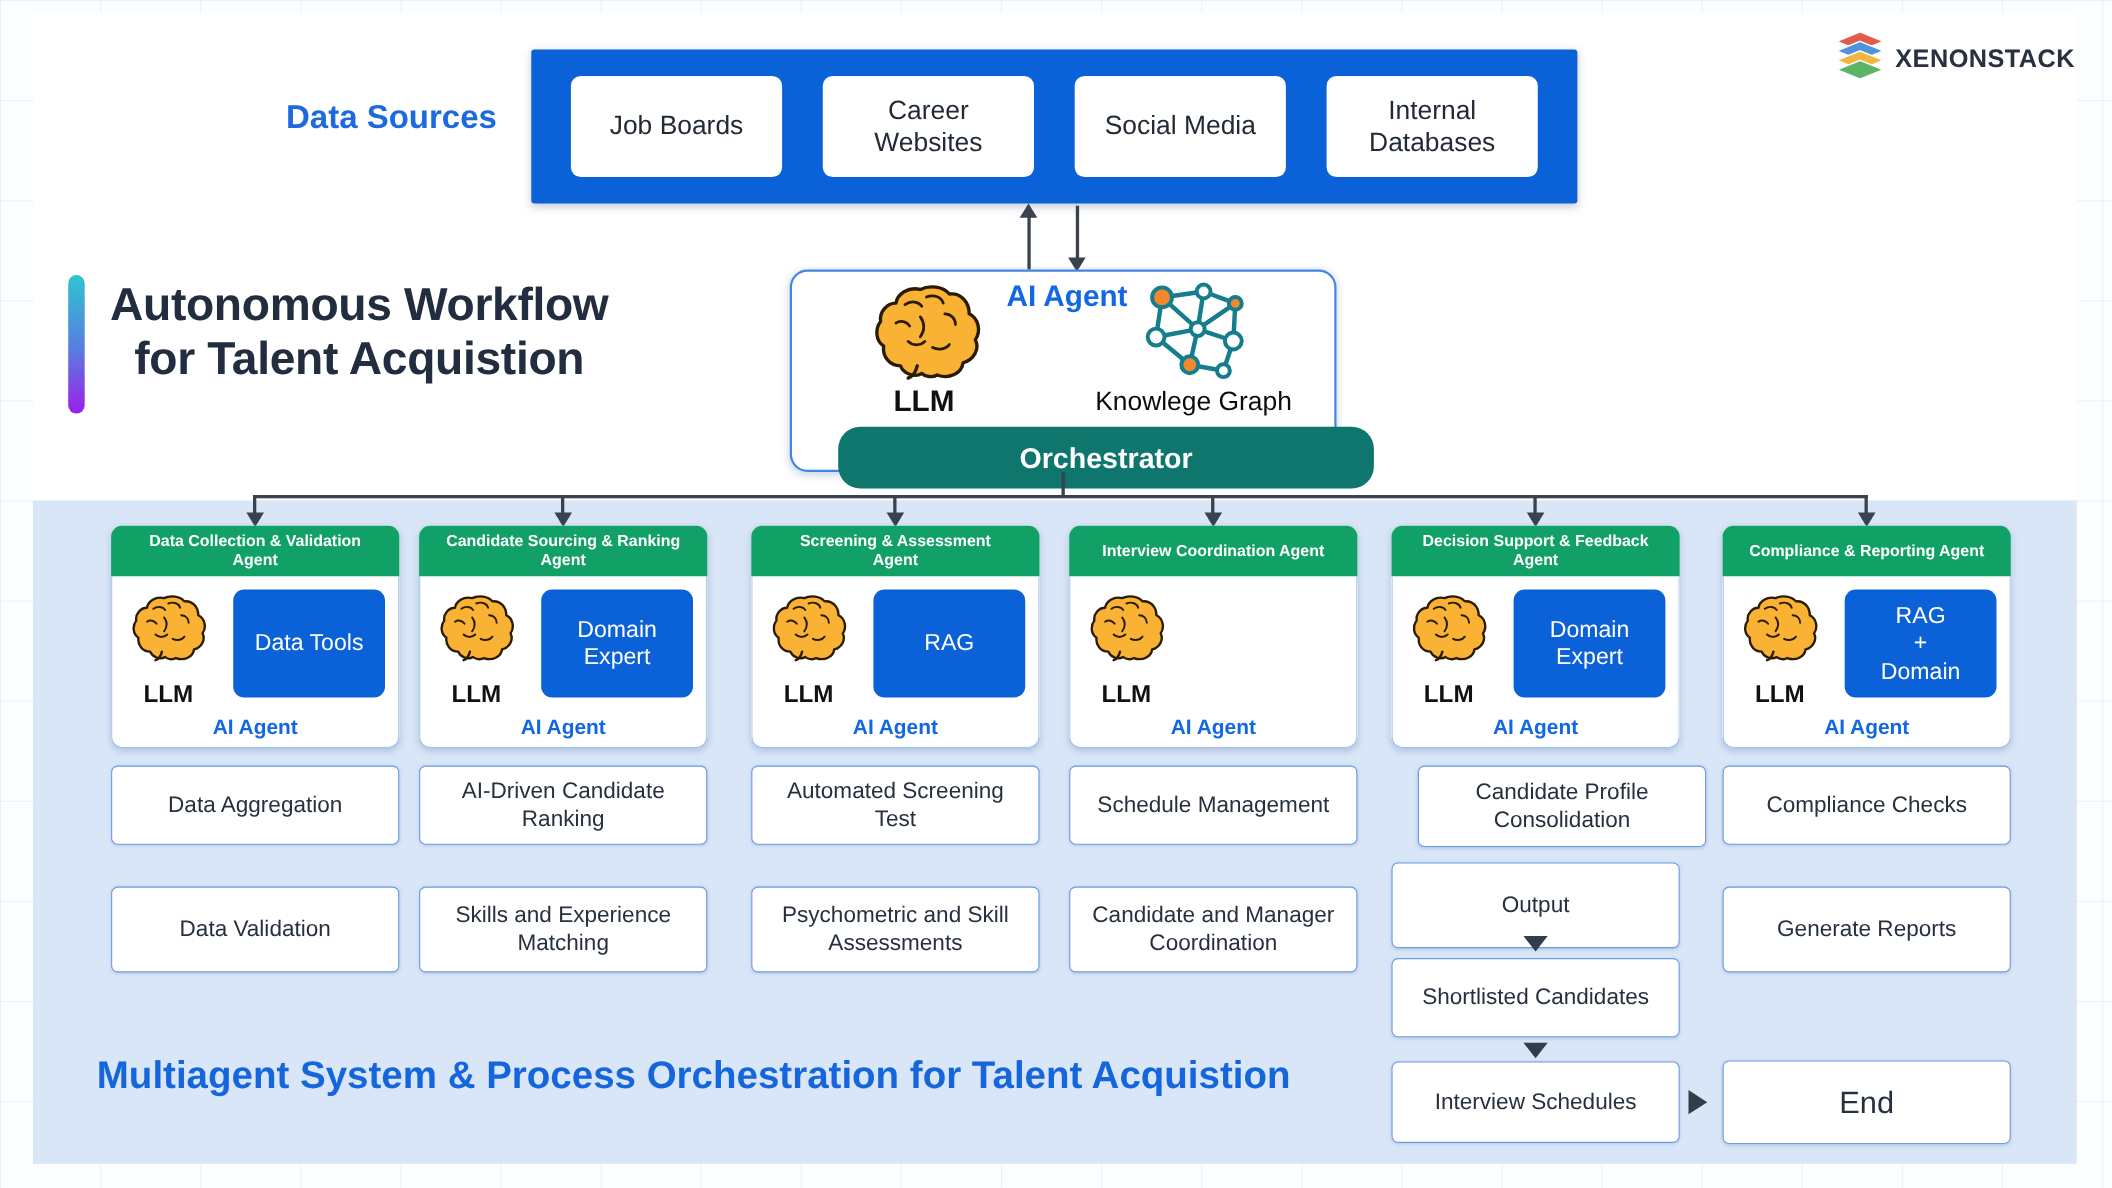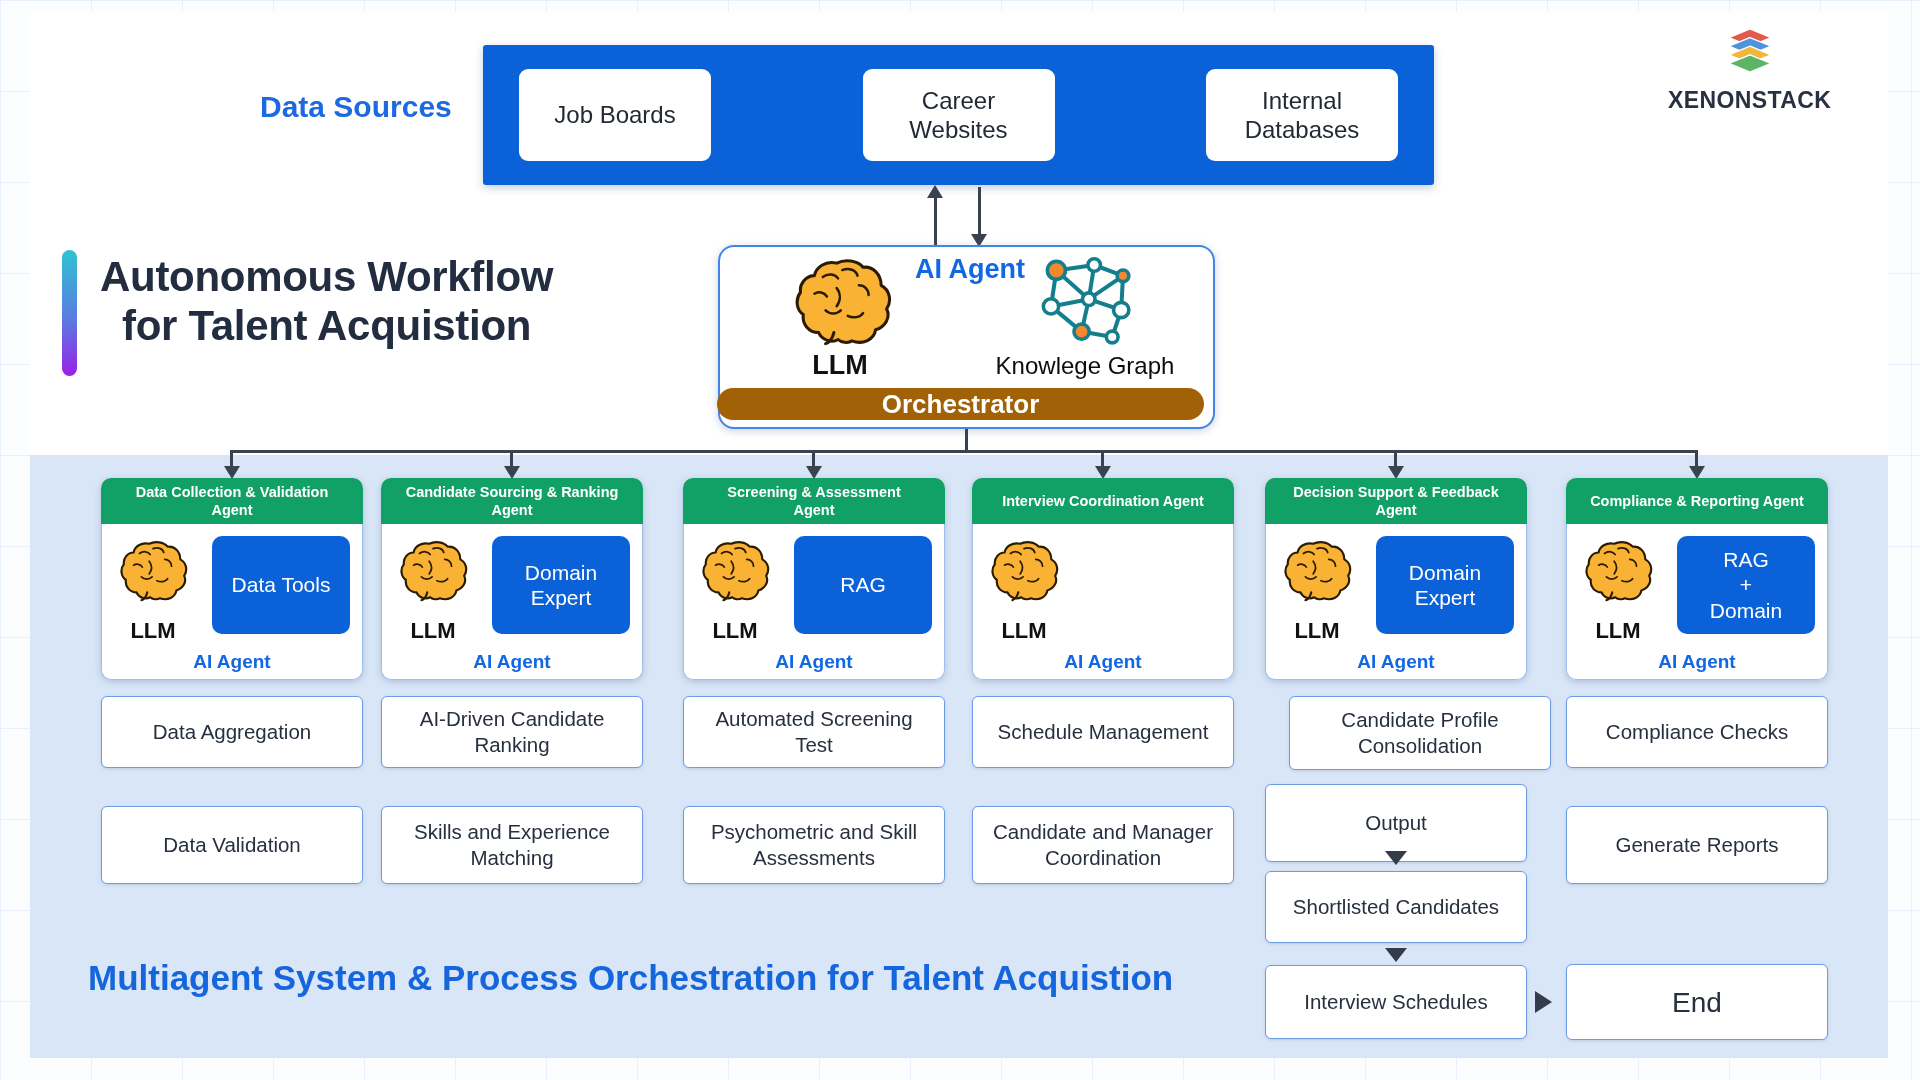--- a/index.html
+++ b/index.html
@@ -23,21 +23,21 @@
   
   .ds-label { left:260px; top:90px; font-size:30px; font-weight:700; color:#1d6ae0; }
   .ds-bar { left:483px; top:45px; width:951px; height:140px; background:#0b62d8; border-radius:3px;
             display:flex; align-items:center; justify-content:space-between; padding:0 36px;
             box-shadow:0 3px 8px rgba(30,60,120,.25); }
   .ds-box { width:192px; height:92px; background:#ffffff; border-radius:9px; display:flex; align-items:center;
             justify-content:center; text-align:center; font-size:24px; font-weight:500; color:#222a35;
             line-height:1.22; padding:4px 8px; }
 
   
-  .logo { left:1668px; top:28px; display:flex; align-items:center; gap:9px;flex-direction:column; }
+  .logo { left:1668px; top:28px; display:flex; align-items:center; gap:9px; }
   .logo-text { font-size:23px; font-weight:700; color:#27313f; letter-spacing:.4px; }
 
   
   .grad-bar { left:62px; top:250px; width:15px; height:126px; border-radius:8px;
               background:linear-gradient(180deg,#2fc4d1 0%,#5a7be0 55%,#9b1fe9 100%); }
   .main-title { left:100px; top:252px; font-size:42px; font-weight:800; color:#222d40; line-height:1.17; letter-spacing:-.3px;text-align:center; }
 
   
   .stem { position:absolute; width:3px; background:#39424e; }
   .hstem { position:absolute; height:3px; background:#39424e; }
@@ -45,21 +45,21 @@
   .head-down { position:absolute; width:0; height:0; border-left:8px solid transparent; border-right:8px solid transparent; border-top:13px solid #39424e; }
   .tri-down { position:absolute; width:0; height:0; border-left:11px solid transparent; border-right:11px solid transparent; border-top:14px solid #333c49; }
   .tri-right { position:absolute; width:0; height:0; border-top:11px solid transparent; border-bottom:11px solid transparent; border-left:17px solid #333c49; }
 
   
   .ai-box { left:718px; top:245px; width:497px; height:184px; background:#fff; border:2px solid #4285e8;
             border-radius:16px; box-shadow:0 2px 8px rgba(80,110,160,.3); }
   .ai-agent-label { left:900px; top:254px; width:140px; text-align:center; font-size:27px; font-weight:700; color:#1268e3; }
   .llm-big { left:788px; top:350px; width:104px; text-align:center; font-size:27px; font-weight:600; color:#111; }
   .kg-label { left:975px; top:352px; width:220px; text-align:center; font-size:24px; font-weight:500; color:#0c0c0c; }
-  .orch-pill { left:717px; top:388px; width:487px; height:32px; background:#a16207; border-radius:20px;
+  .orch-pill { left:762px; top:388px; width:487px; height:56px; background:#0f766e; border-radius:20px;
                display:flex; align-items:center; justify-content:center; color:#fff; font-size:26px; font-weight:700; }
 
   
   .c1{left:101px}.c2{left:381px}.c3{left:683px}.c4{left:972px}.c5{left:1265px}.c6{left:1566px}
   .agent-card { top:478px; width:262px; height:202px; border-radius:11px; box-shadow:0 2px 7px rgba(90,120,170,.35); background:#fff; }
   .agent-head { height:46px; background:#11a167; border-radius:10px 10px 0 0; display:flex; align-items:center;
                 justify-content:center; text-align:center; color:#fff; font-size:14.5px; font-weight:600; line-height:1.25; padding:2px 6px; }
   .agent-body { position:relative; height:156px; border:1.5px solid #9dbfec; border-top:none; border-radius:0 0 10px 10px; background:#fff; }
   .agent-brain { position:absolute; left:18px; top:14px; width:70px; height:72px; }
   .agent-llm { position:absolute; left:8px; top:94px; width:86px; text-align:center; font-size:22px; font-weight:600; color:#111; }
@@ -82,20 +82,21 @@
 </head>
 <body>
 
 <div class="abs main-panel"></div>
 <div class="abs lower-panel"></div>
 
 <div class="abs ds-label">Data Sources</div>
 <div class="abs ds-bar">
   <div class="ds-box">Job Boards</div>
   <div class="ds-box">Career Websites</div>
+  <div class="ds-box">Social Media</div>
   <div class="ds-box">Internal Databases</div>
 </div>
 
 <div class="abs logo">
   <span>
     <svg width="46" height="46" viewBox="0 0 48 46">
       <polygon points="24,0 46,9 24,18 2,9" fill="#e25a4c" stroke="#fff" stroke-width="1.4"></polygon>
       <polygon points="24,9 46,18 24,27 2,18" fill="#4f93dd" stroke="#fff" stroke-width="1.4"></polygon>
       <polygon points="24,18 46,27 24,36 2,27" fill="#f3b63c" stroke="#fff" stroke-width="1.4"></polygon>
       <polygon points="24,27 46,36 24,45 2,36" fill="#5cb567" stroke="#fff" stroke-width="1.4"></polygon>

